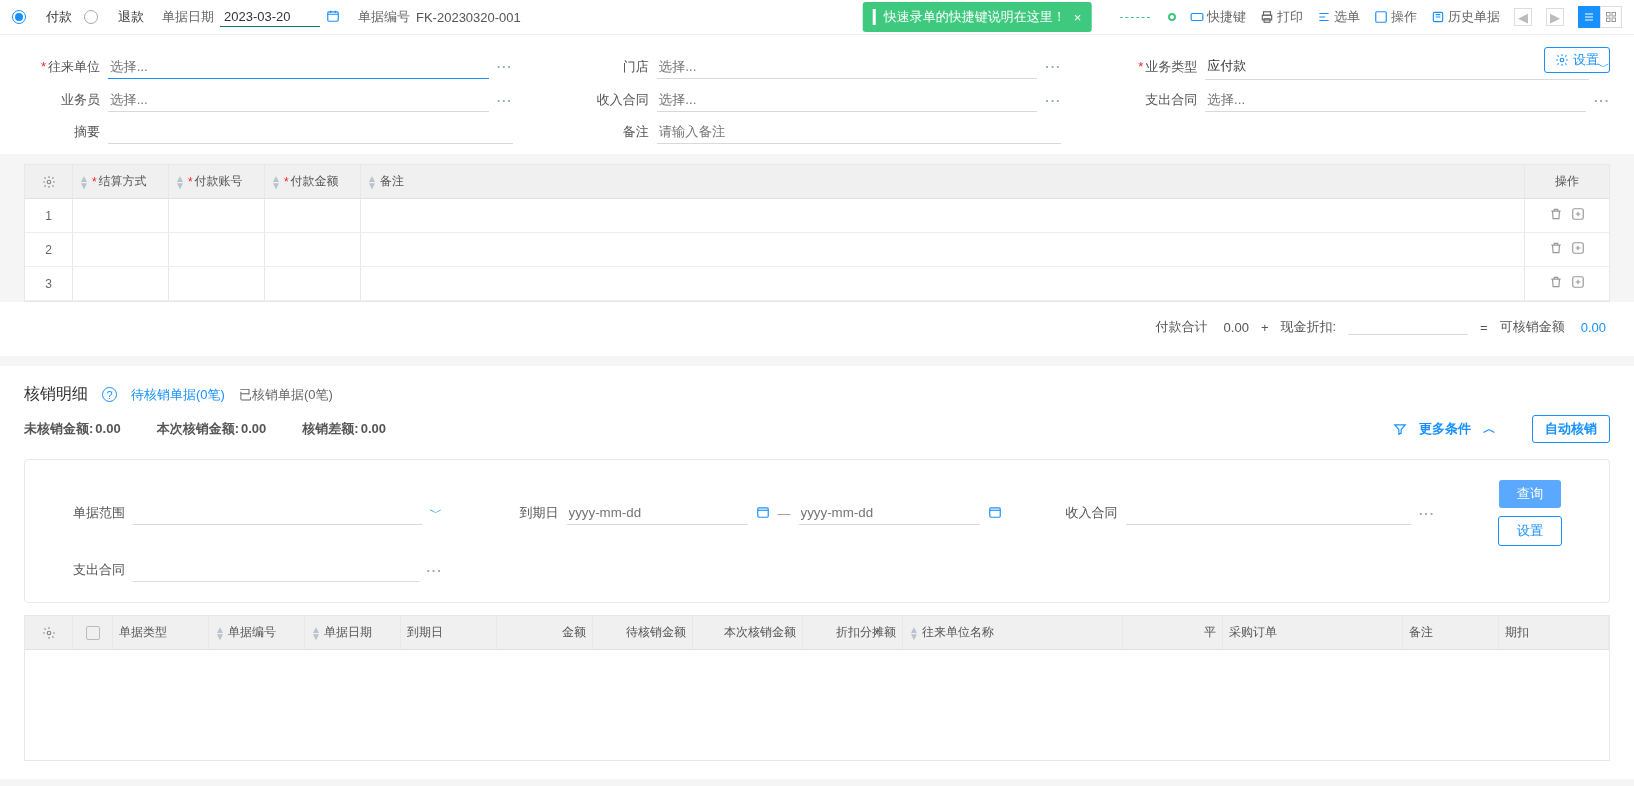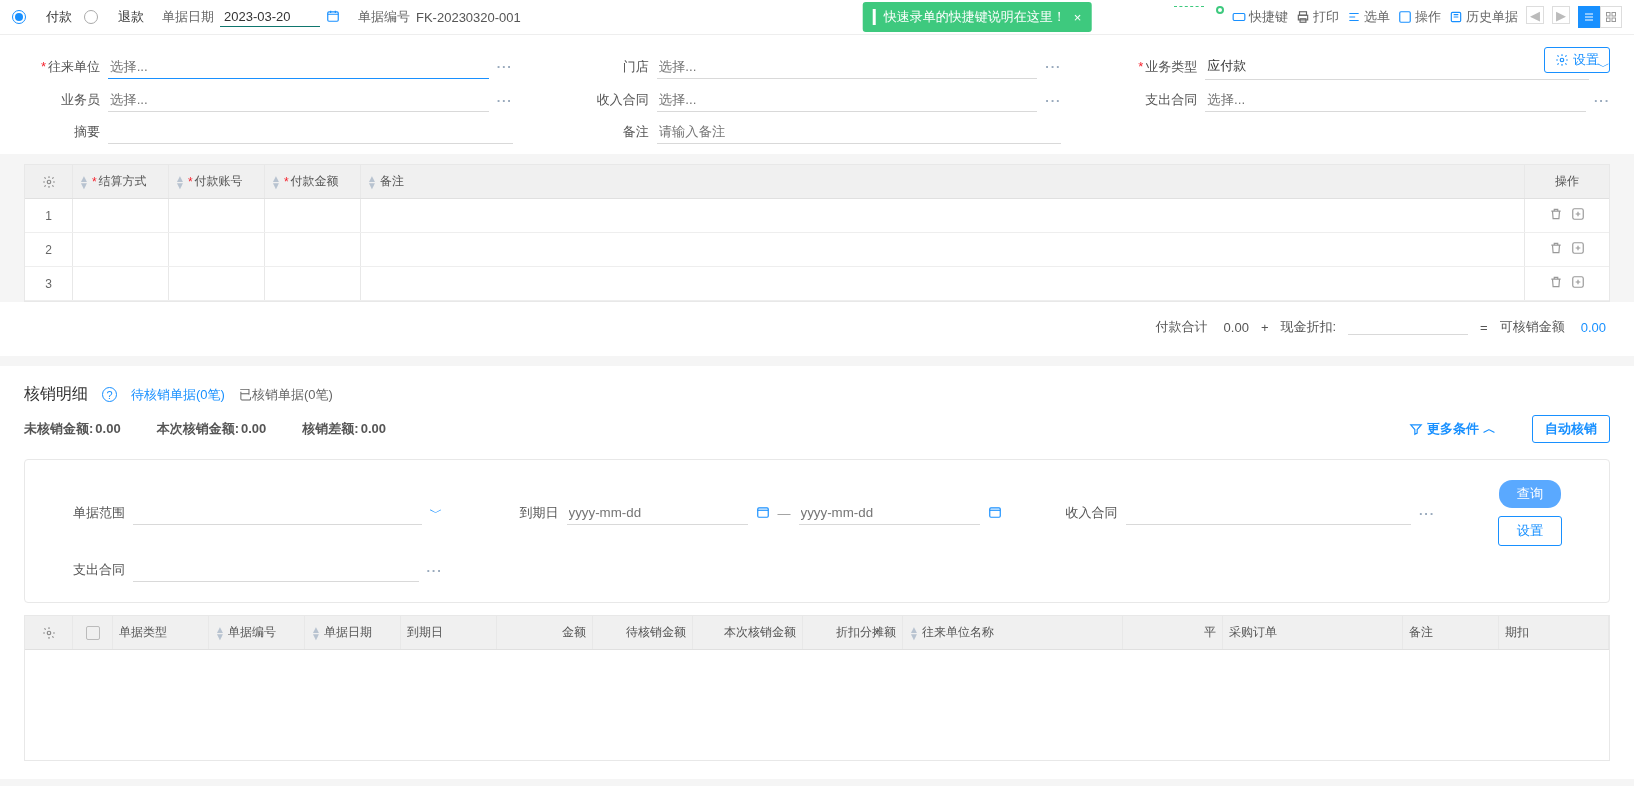--- a/index.html
+++ b/index.html
@@ -10,21 +10,21 @@
 .radio-circle{width:14px;height:14px;border:1px solid #aaa;border-radius:50%;display:inline-flex;align-items:center;justify-content:center;}
 .radio-circle.checked{border-color:#1890ff;}
 .radio-circle.checked::after{content:"";width:8px;height:8px;background:#1890ff;border-radius:50%;}
 .field-inline{display:flex;align-items:center;gap:6px;margin-right:18px;}
 .field-label{color:#666;}
 .date-under{border-bottom:1px solid #0f766e;padding:2px 4px;min-width:100px;}
 .doc-no{color:#555;}
 .toast{position:absolute;left:50%;transform:translateX(20%);background:#3ec97e;color:#fff;padding:6px 10px;border-radius:3px;display:flex;align-items:center;gap:8px;}
 .toast .bar{width:3px;height:16px;background:#fff;display:inline-block;}
 .toast .close{cursor:pointer;}
-.top-actions{margin-left:auto;display:flex;gap:8px;}
+.top-actions{margin-left:auto;display:flex;align-items:center;gap:14px;}
 .top-btn{color:#666;display:flex;align-items:center;gap:3px;cursor:pointer;}
 .icon-sm{width:14px;height:14px;display:inline-block;}
 .navbtn{width:18px;height:18px;border:1px solid #ddd;display:flex;align-items:center;justify-content:center;color:#bbb;cursor:pointer;}
 .viewtoggle{display:flex;}
 .viewbtn{width:22px;height:22px;display:flex;align-items:center;justify-content:center;cursor:pointer;border:1px solid #ddd;}
 .viewbtn.active{background:#1890ff;color:#fff;border-color:#1890ff;}
 .form-area{background:#fff;padding:18px 24px 10px;display:grid;grid-template-columns:repeat(3,1fr);gap:8px 60px;position:relative;}
 .settings-btn{position:absolute;right:24px;top:12px;border:1px solid #1890ff;color:#1890ff;border-radius:3px;padding:3px 10px;display:flex;align-items:center;gap:4px;cursor:pointer;}
 .form-row{display:flex;align-items:center;gap:8px;}
 .form-label{width:76px;text-align:right;color:#555;}
@@ -55,28 +55,28 @@
 .totals .blue{color:#1890ff;}
 .totals input{border:none;border-bottom:1px solid #d9d9d9;width:120px;outline:none;}
 .verify-sec{background:#fff;margin-top:10px;padding:18px 24px;}
 .verify-hdr{display:flex;align-items:center;gap:14px;margin-bottom:10px;}
 .verify-title{font-size:16px;color:#333;}
 .help-icon{width:15px;height:15px;border:1px solid #1890ff;color:#1890ff;border-radius:50%;display:inline-flex;align-items:center;justify-content:center;font-size:11px;}
 .tab{color:#666;cursor:pointer;}
 .tab.active{color:#1890ff;}
 .verify-stats{display:flex;gap:36px;color:#555;margin-bottom:16px;align-items:center;font-weight:bold;}
 .verify-stats .statv{margin-left:2px;}
-.more-cond{color:#1890ff;margin-left:auto;cursor:pointer;display:flex;align-items:center;gap:4px;}
+.more-cond{color:#1890ff;margin-left:auto;cursor:pointer;display:flex;align-items:center;gap:12px;}
 .auto-btn{border:1px solid #1890ff;color:#1890ff;border-radius:3px;padding:4px 12px;cursor:pointer;}
 .filter-panel{border:1px solid #e8e8e8;border-radius:4px;padding:20px 24px;display:grid;grid-template-columns:repeat(3,1fr) 110px;gap:12px 40px;position:relative;}
 .filter-row{display:flex;align-items:center;gap:8px;}
 .filter-label{width:76px;text-align:right;color:#555;}
 .filter-input{flex:1;border:none;border-bottom:1px solid #d9d9d9;padding:4px 2px;outline:none;}
 .date-sep{color:#999;}
-.btn-primary{background:#5aa9ff;color:#fff;border:none;border-radius:13px;padding:5px 18px;cursor:pointer;}
+.btn-primary{background:#5aa9ff;color:#fff;border:none;border-radius:3px;padding:5px 18px;cursor:pointer;}
 .btn-ghost{background:#fff;color:#1890ff;border:1px solid #1890ff;border-radius:3px;padding:5px 18px;cursor:pointer;}
 .filter-actions{display:flex;flex-direction:column;gap:8px;align-items:center;}
 .table2{margin-top:12px;border:1px solid #e8e8e8;}
 .thead2{display:flex;background:#f0f0f0;border-bottom:1px solid #e0e0e0;}
 .th2{padding:8px 6px;border-right:1px solid #e8e8e8;font-size:12px;color:#555;display:flex;align-items:center;}
 .th2 .sort{color:#b8c3d0;font-size:10px;margin-right:3px;display:flex;flex-direction:column;line-height:7px;}
 .c2-cog{width:48px;justify-content:center;}
 .c2-chk{width:40px;justify-content:center;}
 .c2-type{width:96px;}
 .c2-no{width:96px;}

